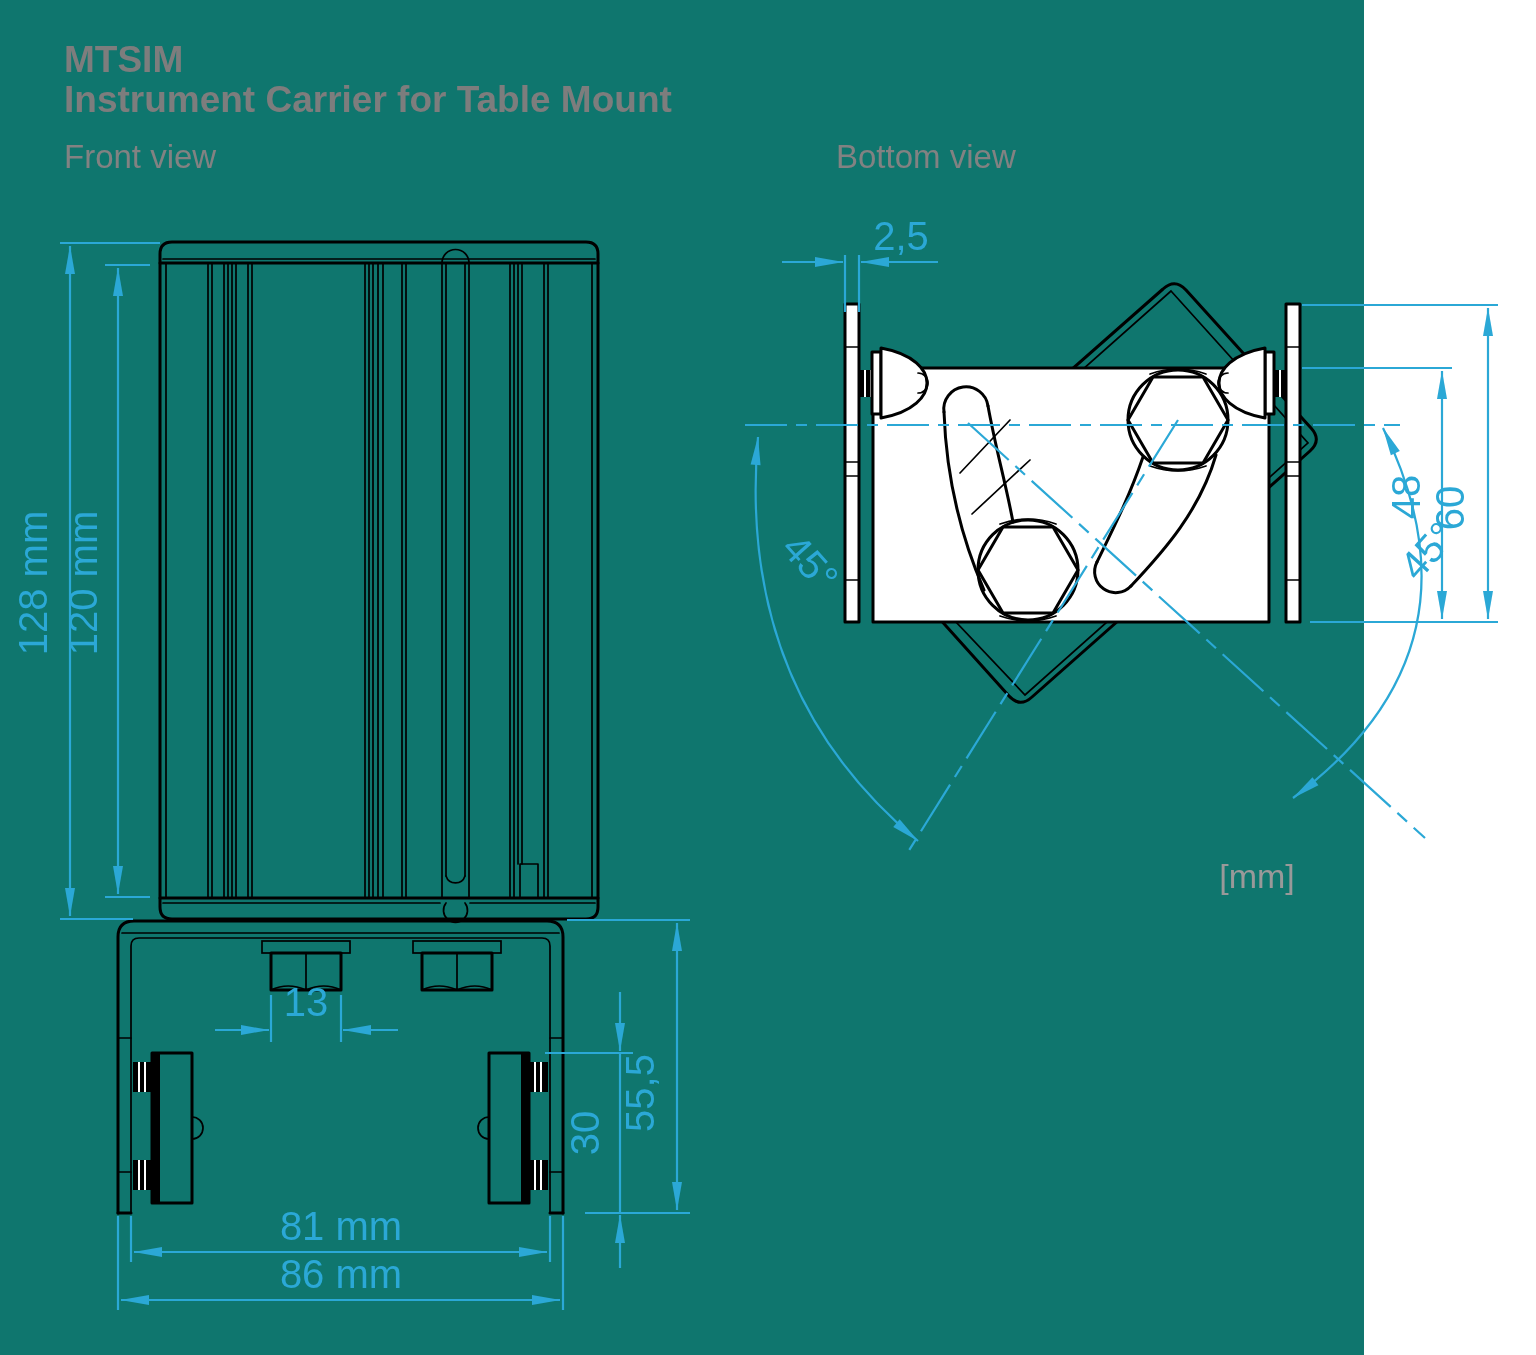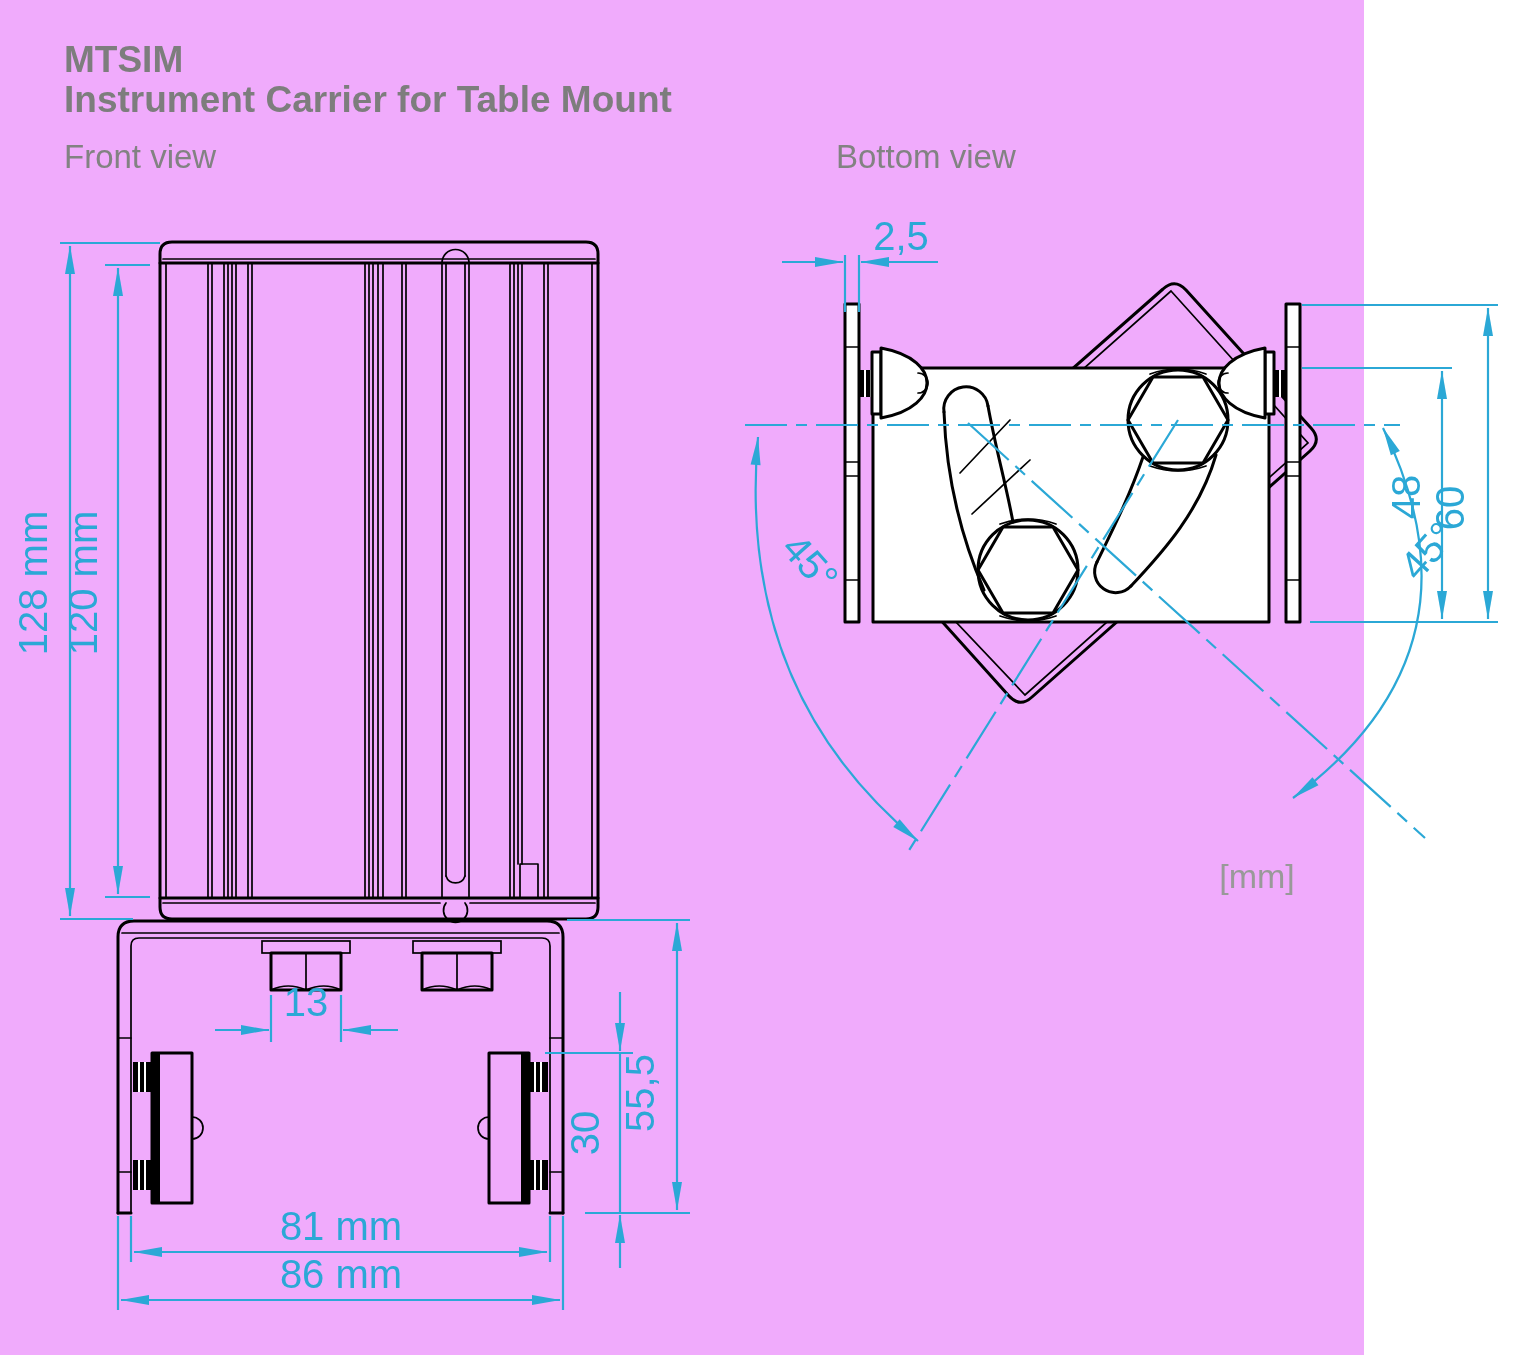--- a/index.html
+++ b/index.html
@@ -1,16 +1,16 @@
 <!DOCTYPE html>
 <html><head>
 <meta charset="utf-8">
 <style>
   html,body{margin:0;padding:0;background:#ffffff;}
-  .stage{width:1364px;height:1355px;position:relative;background:#f0abfc;
+  .stage{width:1364px;height:1355px;position:relative;background:#0f766e;
          font-family:"Liberation Sans", sans-serif;}
   svg{position:absolute;top:0;left:0;}
   text{font-family:"Liberation Sans", sans-serif;}
   .t-title{font-size:37px;font-weight:bold;fill:#7d7d7d;}
   .t-view{font-size:33px;fill:#828282;}
   .t-unit{font-size:34px;fill:#999999;}
   .t-dim{font-size:40px;fill:#2BA8D6;}
   .part{stroke:#000;fill:none;stroke-width:3;stroke-linecap:round;stroke-linejoin:round;}
   .part-thin{stroke:#000;fill:none;stroke-width:1.7;stroke-linecap:round;}
   .part-fill{stroke:#000;fill:#fff;stroke-width:3;stroke-linejoin:round;}

